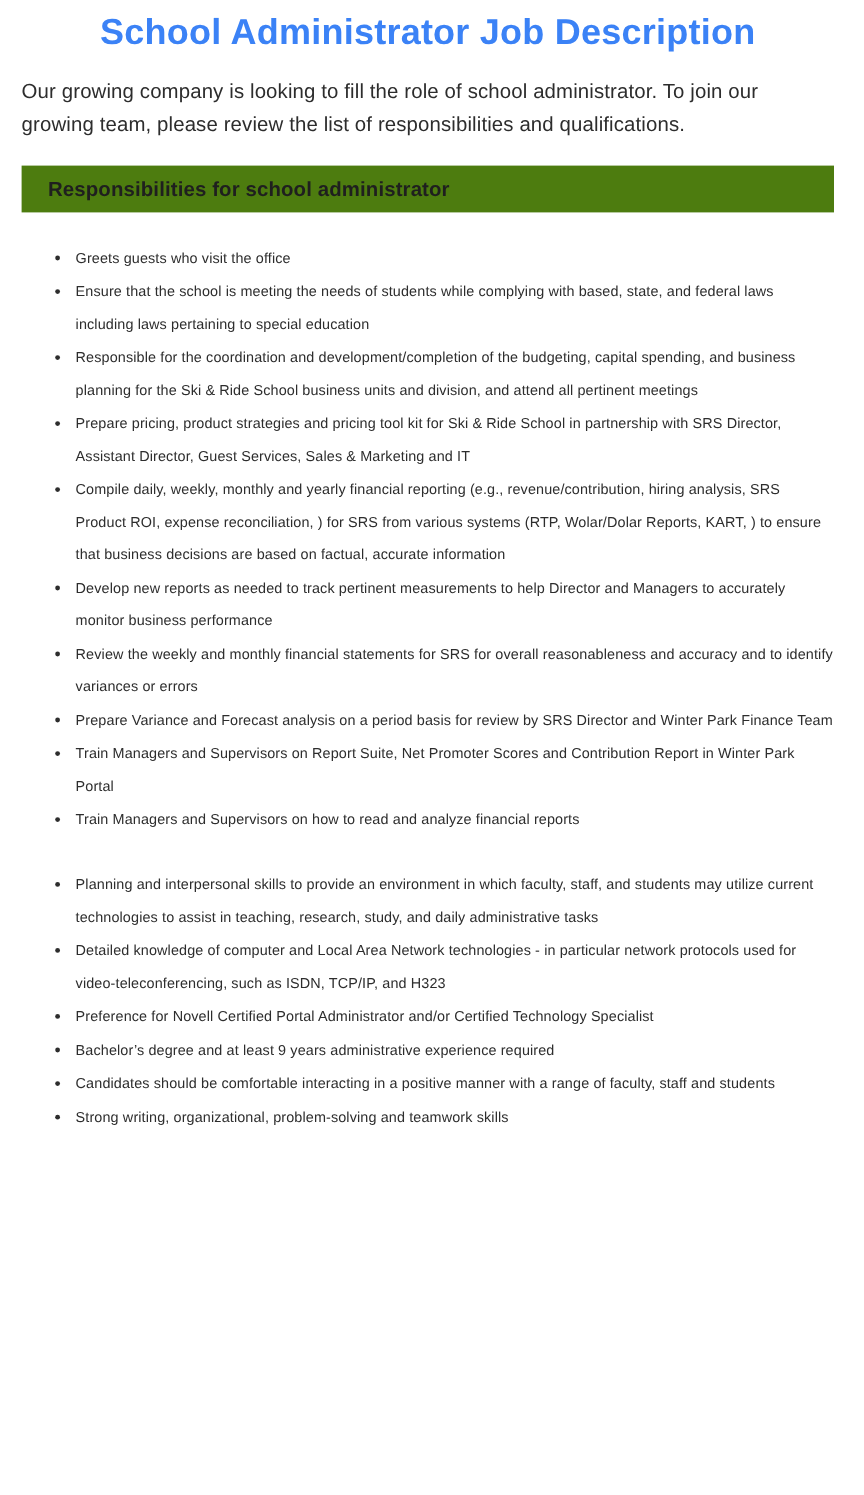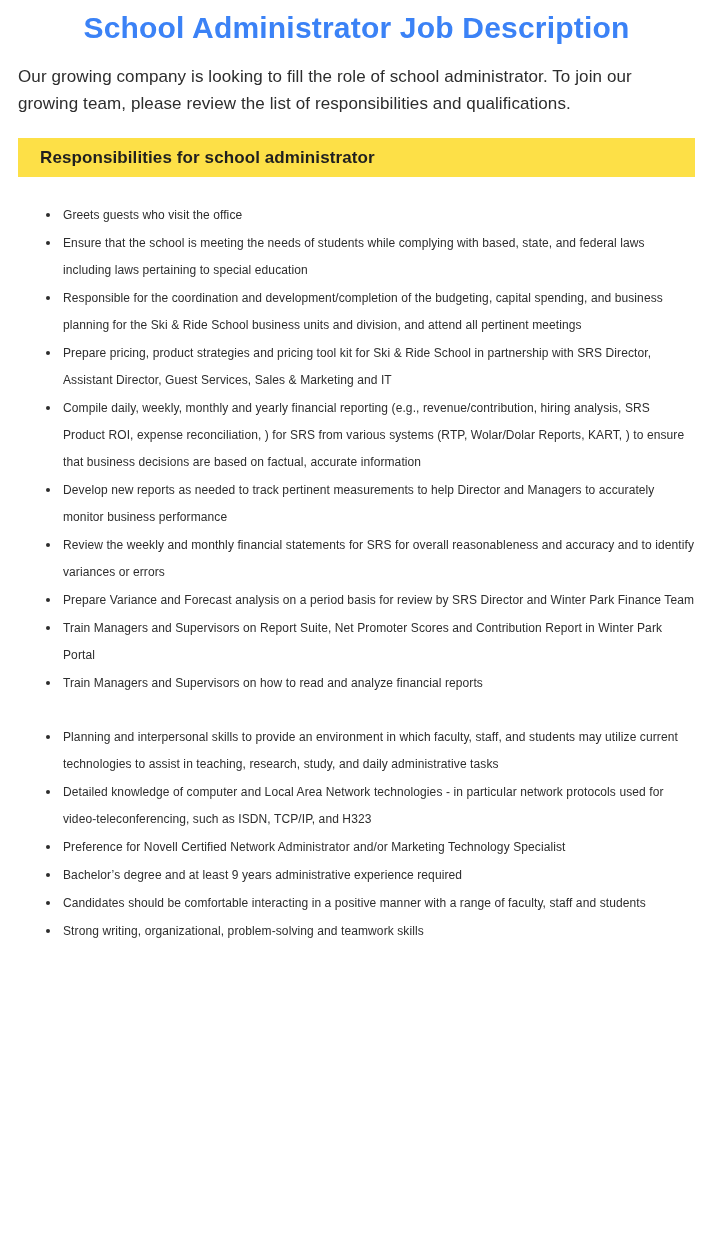--- a/index.html
+++ b/index.html
@@ -26,21 +26,21 @@
     color: #3b82f6;
     letter-spacing: 0.2px;
   }
   .intro {
     margin: 15px 0 21px 0;
     font-size: 17px;
     line-height: 27px;
     letter-spacing: 0.1px;
   }
   .section-bar {
-    background: #fde047;
+    background: #4d7c0f;
     padding: 9px 10px 9px 22px;
     font-size: 17px;
     line-height: 21px;
     font-weight: 700;
     color: #1f1f1f;
     letter-spacing: 0.1px;
   }
   .bullet-list {
     margin: 24px 0 26px 0;
     padding: 0 0 0 43px;
@@ -78,19 +78,19 @@
     <li>Review the weekly and monthly financial statements for SRS for overall reasonableness and accuracy and to identify variances or errors</li>
     <li>Prepare Variance and Forecast analysis on a period basis for review by SRS Director and Winter Park Finance Team</li>
     <li>Train Managers and Supervisors on Report Suite, Net Promoter Scores and Contribution Report in Winter Park Portal</li>
     <li>Train Managers and Supervisors on how to read and analyze financial reports</li>
   </ul>
 
 
   <ul class="bullet-list">
     <li>Planning and interpersonal skills to provide an environment in which faculty, staff, and students may utilize current technologies to assist in teaching, research, study, and daily administrative tasks</li>
     <li>Detailed knowledge of computer and Local Area Network technologies - in particular network protocols used for video-teleconferencing, such as ISDN, TCP/IP, and H323</li>
-    <li>Preference for Novell Certified Network Administrator and/or Marketing Technology Specialist</li>
+    <li>Preference for Novell Certified Portal Administrator and/or Certified Technology Specialist</li>
     <li>Bachelor’s degree and at least 9 years administrative experience required</li>
     <li>Candidates should be comfortable interacting in a positive manner with a range of faculty, staff and students</li>
     <li>Strong writing, organizational, problem-solving and teamwork skills</li>
   </ul>
 
 </div>
 
 </body></html>

